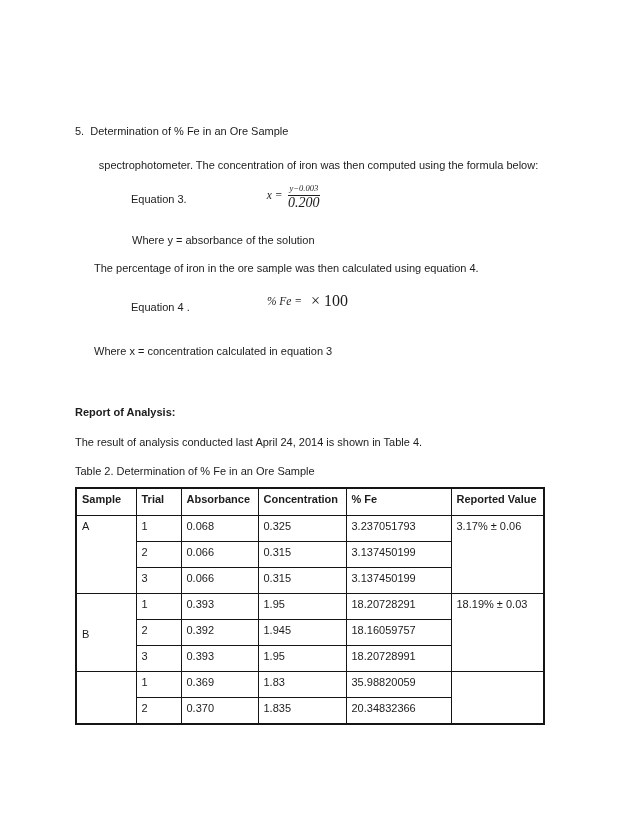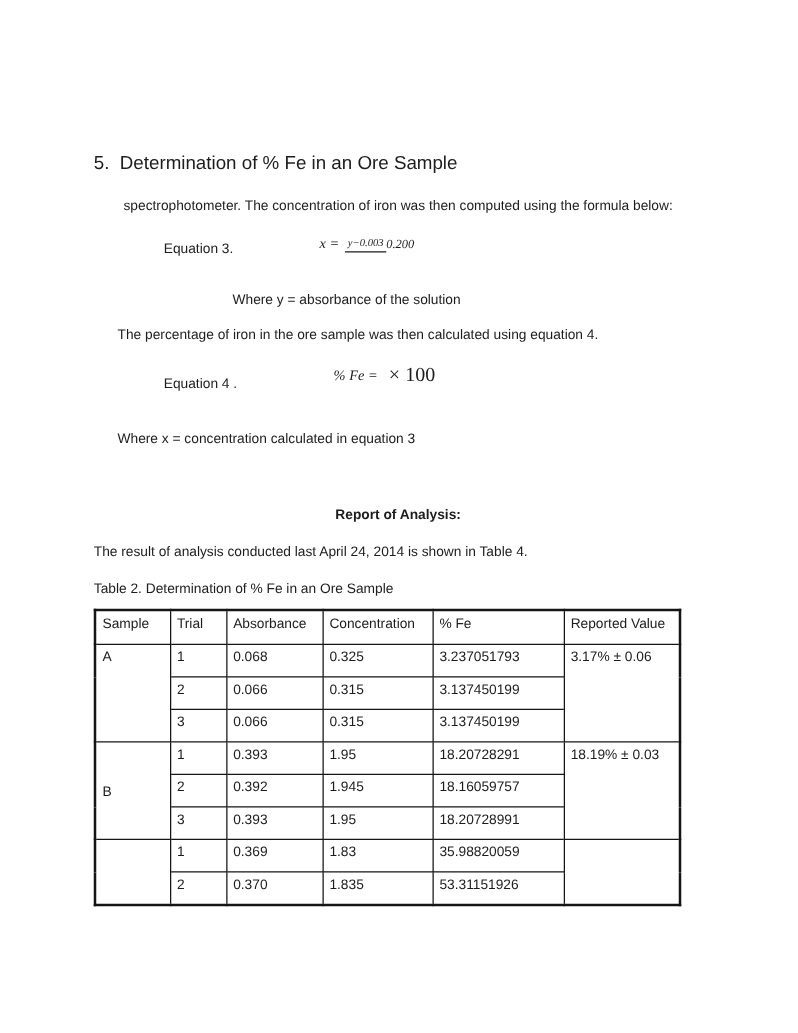--- a/index.html
+++ b/index.html
@@ -10,21 +10,21 @@
     background:#ffffff;
     font-family:"Liberation Sans",sans-serif;
     font-size:11px;
     color:#1c1c1c;
     box-sizing:border-box;
     padding:124px 76px 0 75px;
     overflow:hidden;
   }
   .heading{
     margin:0;
-    font-size:15px;font-weight:400;
+    font-size:11px;font-weight:400;
     line-height:14px;
     white-space:pre-wrap;
   }
   .para{margin:0;line-height:20px;}
   .intro{margin-top:17px;}
   .force-justify{text-align:justify;text-align-last:justify;}
   .line{display:block;text-align:center;}
   .eq-row{position:relative;height:32px;margin-top:4px;}
   .eq-row.eq4{height:36px;margin-top:8px;}
   .eq-label{
@@ -35,51 +35,51 @@
     position:absolute;left:0;right:0;top:0;bottom:0;
     display:flex;align-items:center;justify-content:center;
   }
   .equation{
     display:inline-flex;align-items:center;
     font-family:"Liberation Serif",serif;
   }
   .eq3-shift{transform:translateX(-25px);}
   .eq4-shift{transform:translateX(-11px);}
   .eq-lhs{font-style:italic;font-size:11.5px;margin-right:5px;}
-  .frac{display:inline-flex;flex-direction:row;align-items:center;font-style:italic;}
+  .frac{display:inline-flex;flex-direction:column;align-items:center;font-style:italic;}
   .frac .num{
     font-size:8.5px;line-height:11px;
     border-bottom:1px solid #1c1c1c;
     padding:0 2px 1px 2px;
   }
-  .frac .den{font-size:10px;line-height:11px;padding-top:1px;}
+  .frac .den{font-size:14px;line-height:11px;padding-top:1px;}
   .eq-mult{font-size:16px;margin-left:4px;font-style:normal;}
-  .where-y{margin:22px 0 0 111px;line-height:14px;}
+  .where-y{margin:22px 0 0 57px;line-height:14px;}
   .indent{ text-indent:19px; }
   .method{margin:14px 0 0 0;line-height:14px;}
   .where-x{margin:25px 0 0 0;line-height:14px;}
-  .report-heading{margin:47px 0 0 0;line-height:14px;font-weight:700;text-align:center;}
+  .report-heading{margin:47px 0 0 0;line-height:14px;font-weight:700;}
   .report-sentence{margin:16px 0 0 0;line-height:14px;}
   .caption{margin:15px 0 0 0;line-height:14px;}
   table.results{
     margin-top:9px;
     border-collapse:collapse;
     table-layout:fixed;
     width:468px;
     border:2px solid #151515;
   }
   table.results th, table.results td{
     border:1px solid #151515;
     padding:4px 5px 2px 5px;
     font-size:11px;
     text-align:left;
     vertical-align:top;
     overflow:hidden;
   }
-  table.results th{font-weight:400;height:20px;}
+  table.results th{font-weight:700;height:20px;}
   table.results td{height:19px;}
   tr.group-start td{border-top:1.5px solid #151515;}
   td.sample-cell{vertical-align:top;}
   td.sample-cell.g1{vertical-align:middle;}
   td.reported-cell{vertical-align:middle;}
 </style>
 </head>
 <body>
 
 <div class="page">
@@ -190,18 +190,18 @@
           <td>1</td>
           <td>0.369</td>
           <td>1.83</td>
           <td>35.98820059</td>
           <td rowspan="2" class="reported-cell"></td>
         </tr>
         <tr>
           <td>2</td>
           <td>0.370</td>
           <td>1.835</td>
-          <td>53.31151926</td>
+          <td>20.34832366</td>
         </tr>
       </tbody>
   </table>
 
 </div>
 
 </body></html>

